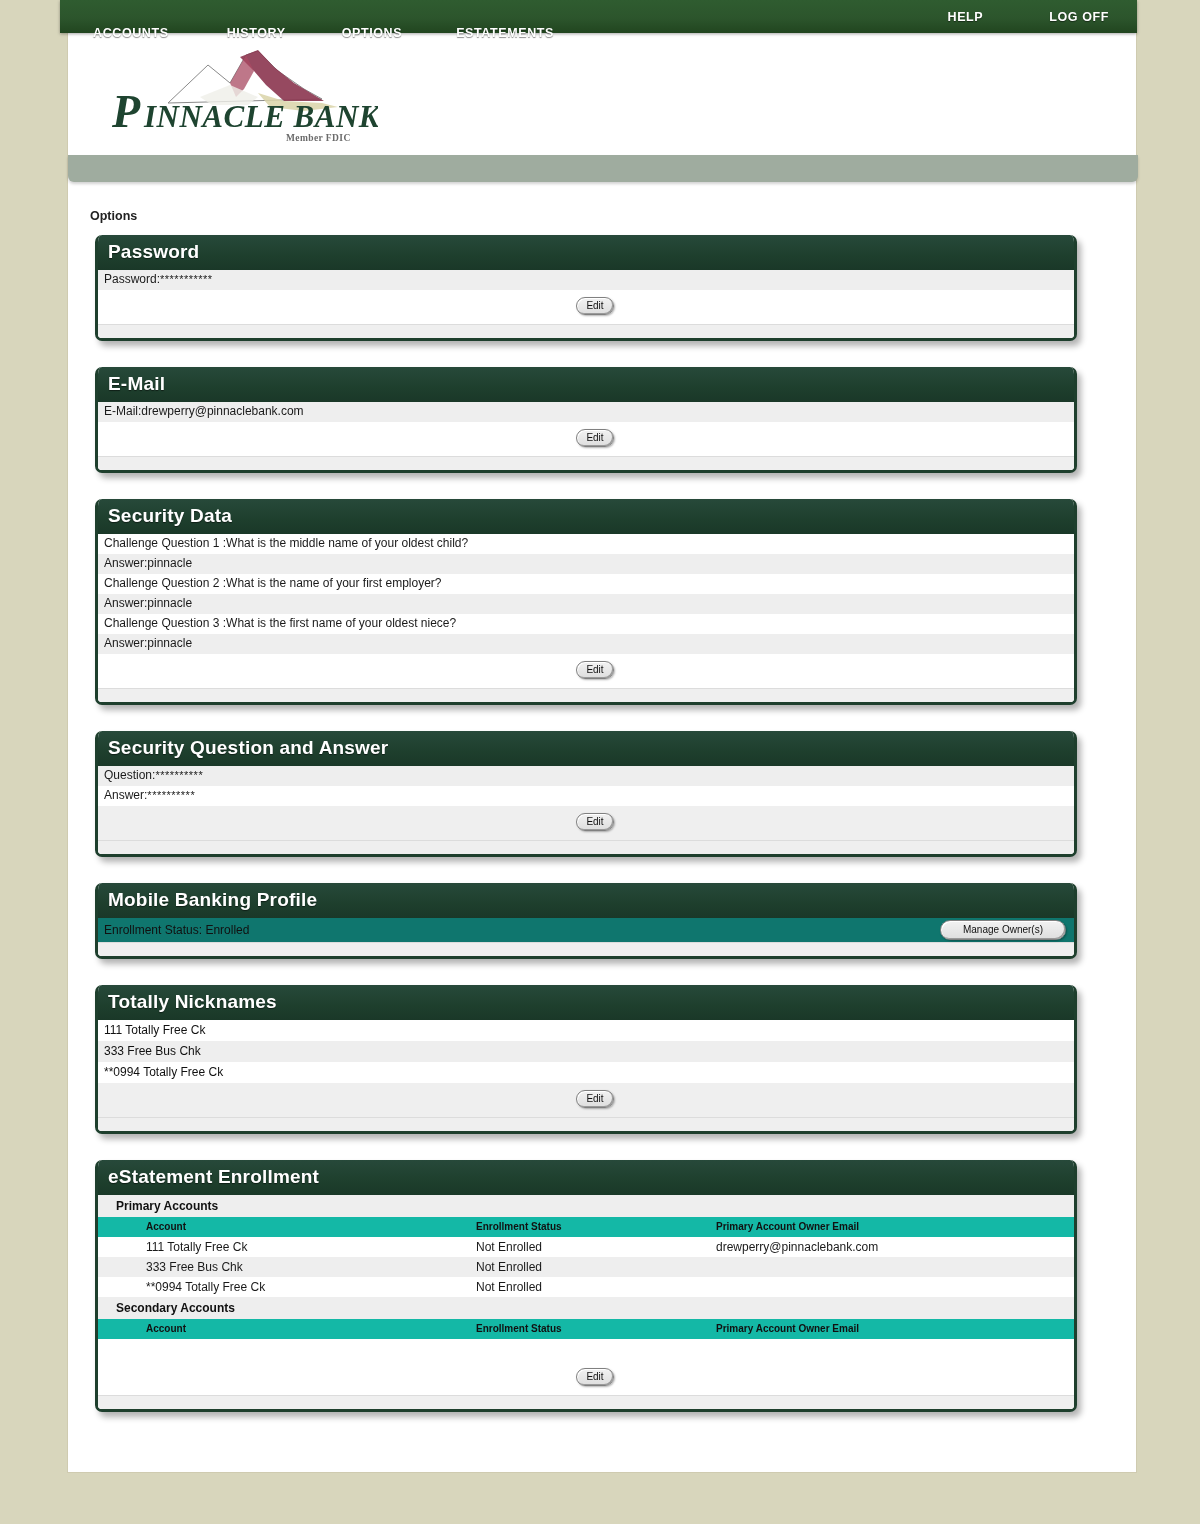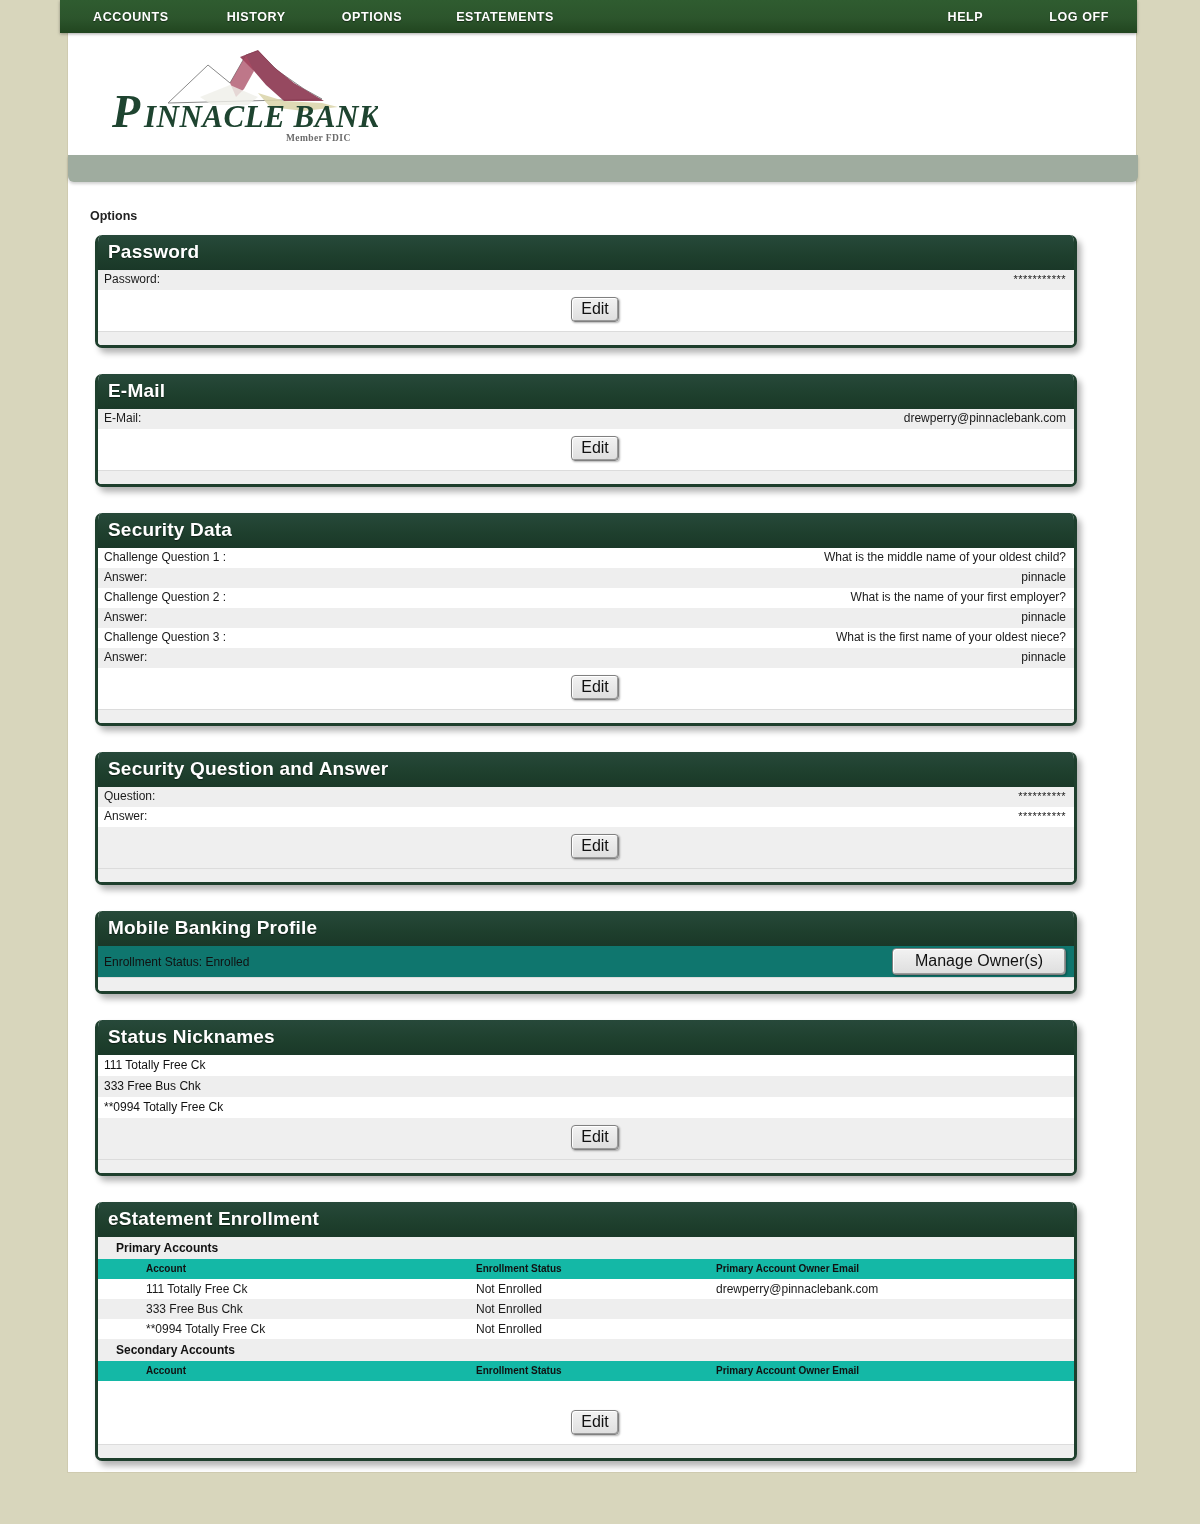--- a/index.html
+++ b/index.html
@@ -36,21 +36,21 @@
     left: 60px;
     top: 0;
     width: 1077px;
     height: 33px;
     background: linear-gradient(180deg, #2f5c30 0%, #2c552c 55%, #21451f 100%);
     z-index: 5;
     box-shadow: 0 1px 3px rgba(0,0,0,0.35);
   }
   .topnav .nav-left {
     position: absolute;
-    left: 0; top: 0;
+    left: 0; top: 16px;
     height: 33px;
     display: flex;
     align-items: center;
   }
   .topnav .nav-right {
     position: absolute;
     right: 0; top: 0;
     height: 33px;
     display: flex;
     align-items: center;
@@ -151,21 +151,21 @@
     padding: 6px 0 7px 10px;
     letter-spacing: 0.2px;
     border-radius: 4px 4px 0 0;
     margin: -0px;
     text-shadow: 0 1px 1px rgba(0,0,0,0.5);
   }
   .panel-body { background: #ffffff; }
 
   .row {
     display: flex;
-    justify-content: space-between;
+    justify-content: flex-start;
     align-items: center;
     padding: 2px 8px 3px 6px;
     font-size: 12px;
     line-height: 15px;
     min-height: 15px;
   }
   .row.alt { background: #eeeeee; }
   .row.plain { background: #ffffff; }
   .row .lbl { color: #1a1a1a; }
   .row .val { color: #1a1a1a; text-align: right; }
@@ -179,28 +179,28 @@
   .btn-row.shaded { background: #efefef; }
   .panel-foot {
     height: 13px;
     background: #efefef;
     border-top: 1px solid #dcdcdc;
   }
 
   .btn {
     display: inline-block;
     font-family: "Liberation Sans", sans-serif;
-    font-size: 16px;
+    font-size: 10px;
     color: #111;
     background: linear-gradient(180deg, #f2f2f2 0%, #dedede 100%);
     border: 1px solid #808080;
     box-shadow: inset 1px 1px 0 #ffffff, inset -1px -1px 0 #9a9a9a, 1px 1px 2px rgba(0,0,0,0.3);
     padding: 2px 9px 3px 9px;
     cursor: pointer;
-    border-radius: 4px;
+    border-radius: 10px;
     margin-left: 18px;
   }
   .btn.wide { padding: 3px 22px 4px 22px; }
 
   
   .mobile-row {
     display: flex;
     justify-content: space-between;
     align-items: center;
     background: #0f766e;
@@ -404,21 +404,21 @@
           </div>
           <div class="panel-foot"></div>
         </div>
       </div>
     </div>
 
     <div class="gap"></div>
 
     <div class="panel-wrap">
       <div class="panel">
-        <div class="panel-head">Status Nicknames</div>
+        <div class="panel-head">Totally Nicknames</div>
         <div class="panel-body">
           <div class="nick-row">111 Totally Free Ck</div>
           <div class="nick-row alt">333 Free Bus Chk</div>
           <div class="nick-row">**0994 Totally Free Ck</div>
           <div class="btn-row shaded">
             <button class="btn">Edit</button>
           </div>
           <div class="panel-foot"></div>
         </div>
       </div>

